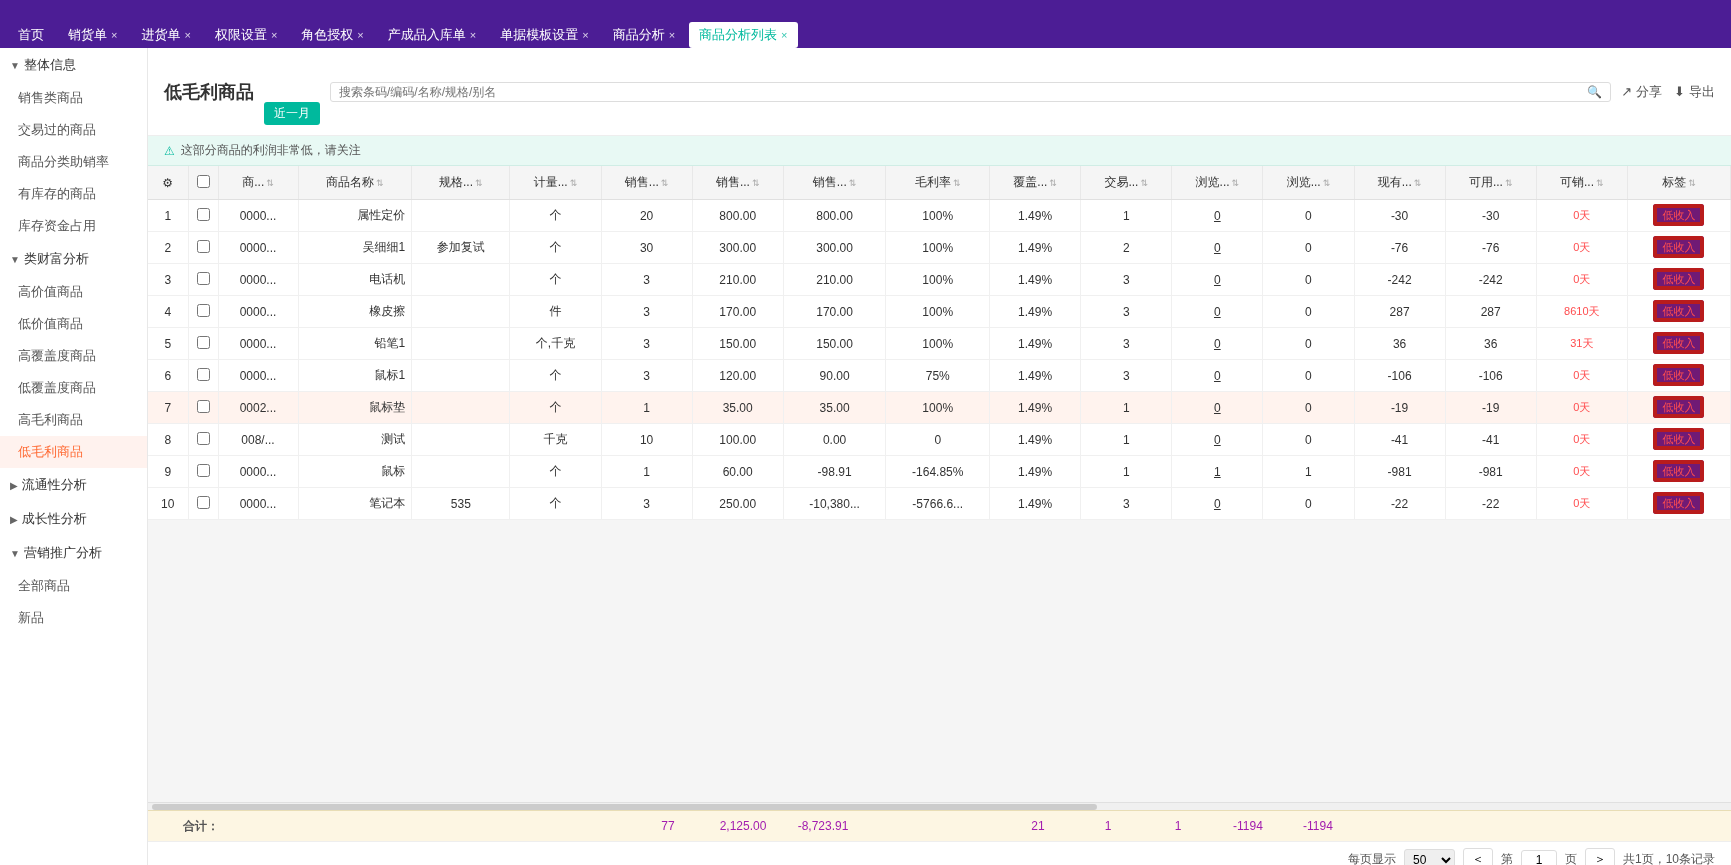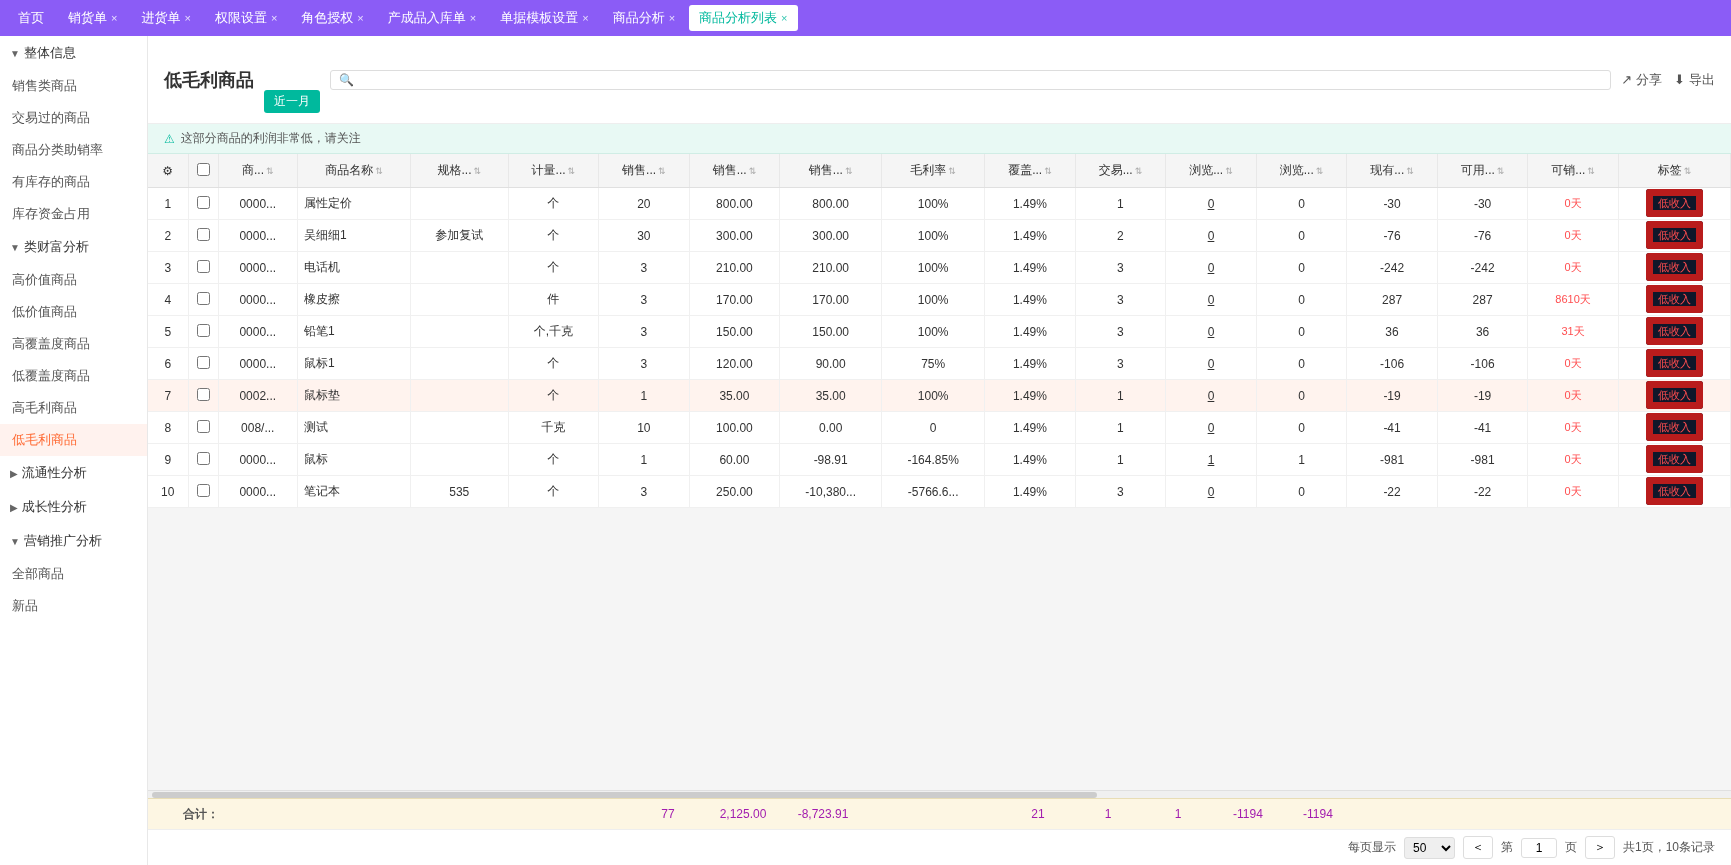--- a/index.html
+++ b/index.html
@@ -1,23 +1,23 @@
 <!DOCTYPE html>
 <html><head>
   <meta charset="utf-8">
   <style>
     * { margin: 0; padding: 0; box-sizing: border-box; }
     body { font-family: 'Microsoft YaHei', Arial, sans-serif; font-size: 12px; background: #f5f5f5; color: #333; overflow-x: hidden; }
 
     
     .top-nav {
-      background: #8b5cf6;
-      display: flex;
-      align-items: center;
-      height: 36px;
+      background: #4c1d95;
+      display: flex;
+      align-items: flex-end;
+      height: 48px;
       padding: 0 8px;
       gap: 4px;
     }
     .nav-item {
       color: #fff;
       padding: 4px 10px;
       cursor: pointer;
       border-radius: 3px;
       font-size: 13px;
       white-space: nowrap;
@@ -43,21 +43,21 @@
       display: flex;
       align-items: center;
       padding: 8px 10px;
       color: #333;
       font-size: 13px;
       cursor: pointer;
       gap: 4px;
     }
     .sidebar-group-header .arrow { font-size: 10px; color: #666; }
     .sidebar-item {
-      padding: 7px 10px 7px 12px;
+      padding: 7px 10px 7px 18px;
       color: #555;
       font-size: 13px;
       cursor: pointer;
     }
     .sidebar-item.active { background: #fff2ee; color: #ff6b35; }
 
     
     .content {
       flex: 1;
       display: flex;
@@ -165,26 +165,26 @@
       border-bottom: 1px solid #f0f0f0;
     }
     tbody tr.highlighted { background: #fff3ee; }
     tbody td {
       padding: 7px 6px;
       border-right: 1px solid #f0f0f0;
       text-align: center;
       color: #333;
       white-space: nowrap;
     }
-    tbody td.left { text-align: left; }
+    tbody td.left { text-align: right; }
     .tag-red { color: #ff4d4f; font-size: 11px; }
     .tag-low-income {
-      background: #0f172a;
+      background: #701a75;
       color: #ff4d4f;
-      border: 7px solid #b91c1c;
+      border: 4px solid #b91c1c;
       padding: 1px 5px;
       border-radius: 3px;
       font-size: 11px;
     }
     .underline-link { text-decoration: underline; color: #333; cursor: pointer; }
     .col-num { width: 40px; }
     .col-check { width: 30px; }
     .sort-arrow { font-size: 9px; color: #aaa; margin-left: 2px; }
 
     
@@ -314,20 +314,21 @@
       </div>
       <div class="sidebar-item">全部商品</div>
       <div class="sidebar-item">新品</div>
     </div>
 
   <div class="content">
     <div class="content-header">
       <span class="page-title">低毛利商品</span>
       <button class="date-filter-btn">近一月</button>
       <div class="search-box">
+        <input type="text" placeholder="搜索条码/编码/名称/规格/别名" style="">
         <span style="color:#aaa;">🔍</span>
       </div>
       <div class="header-actions">
         <div class="action-btn">
           <span>↗</span>
           <span>分享</span>
         </div>
         <div class="action-btn">
           <span>⬇</span>
           <span>导出</span>

